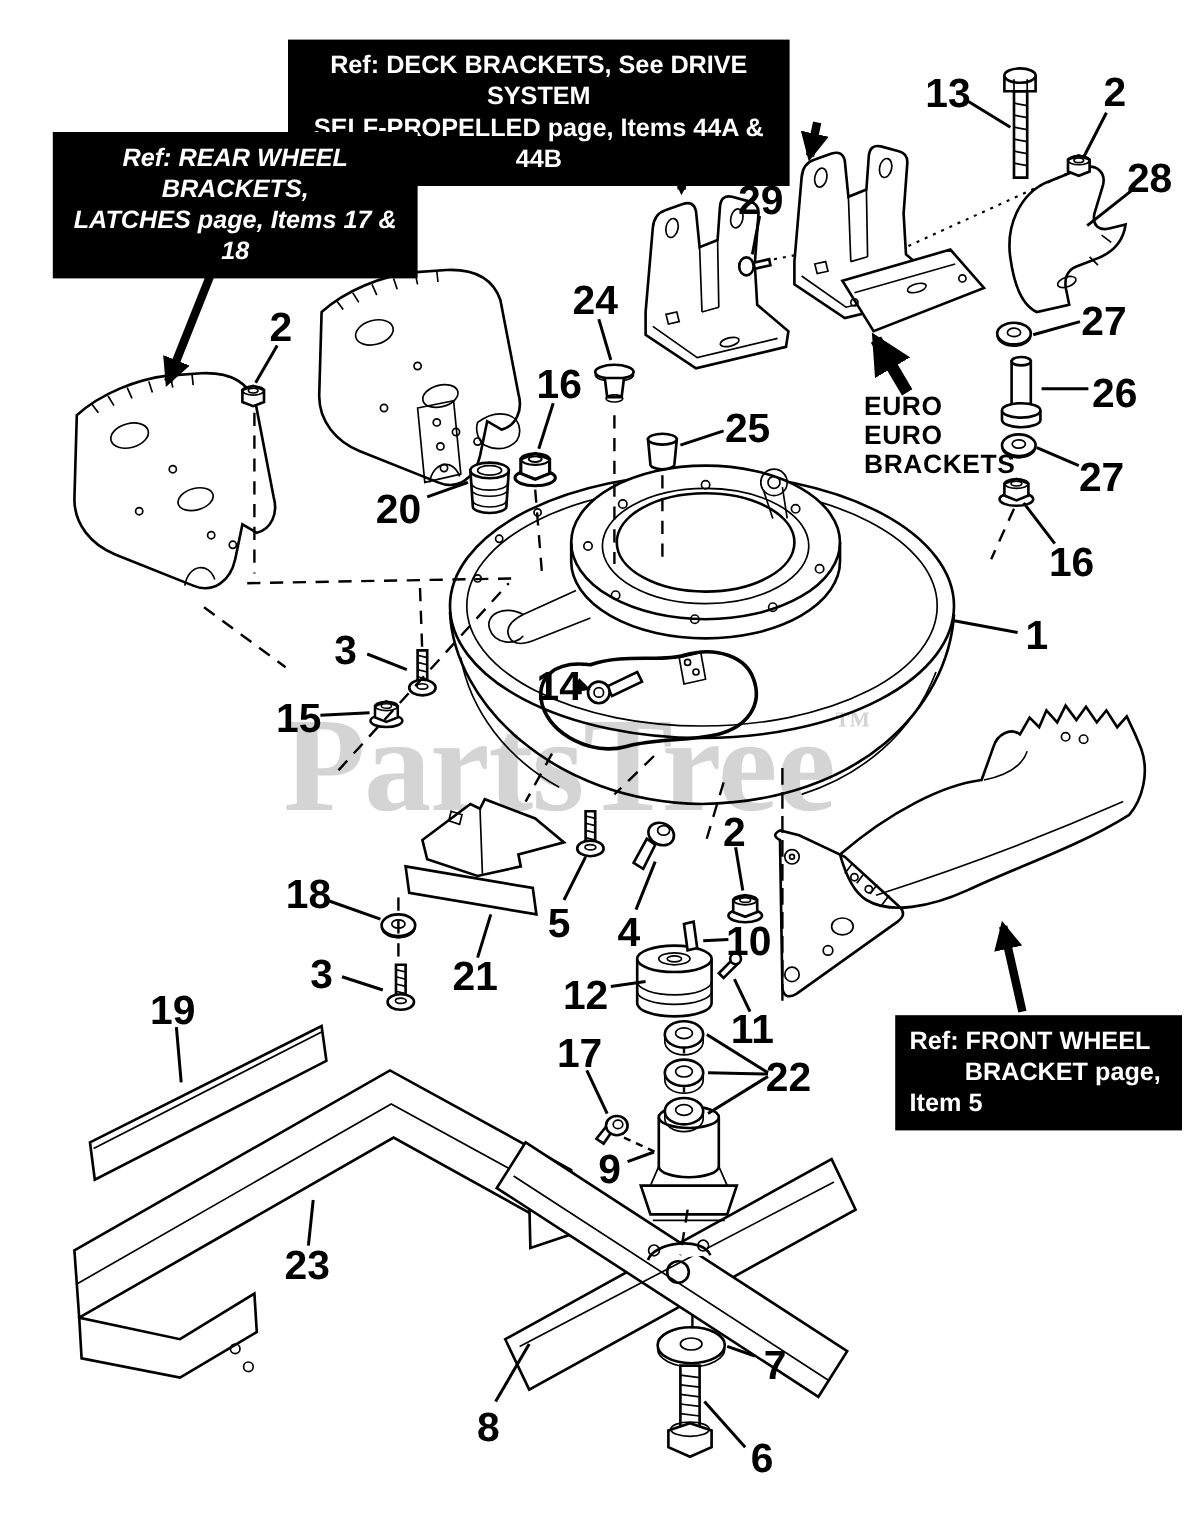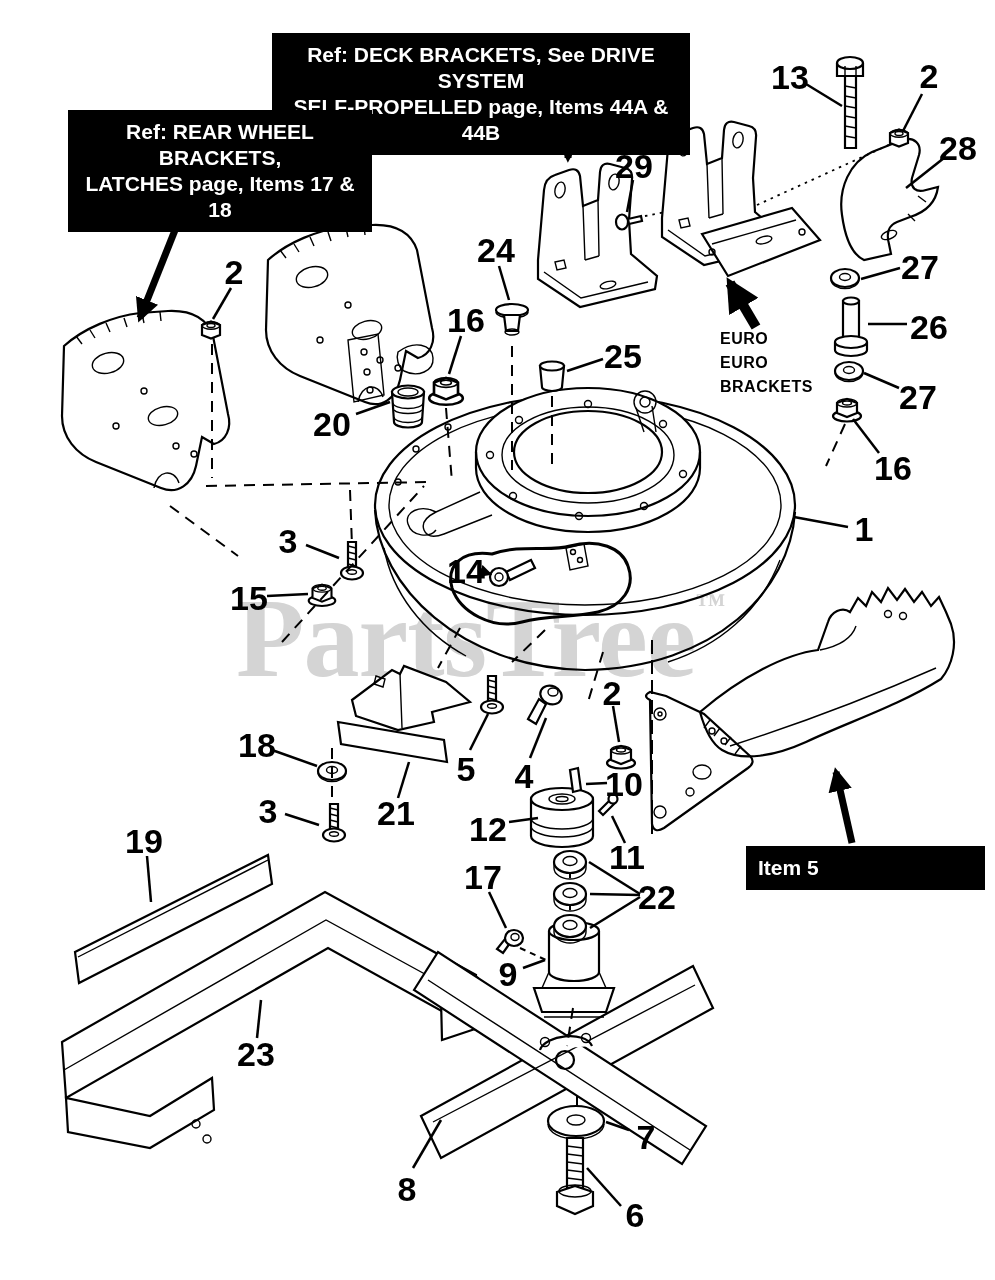--- a/index.html
+++ b/index.html
@@ -13,27 +13,27 @@
     font-size:112px; color:#d4d4d4; letter-spacing:-1px; white-space:nowrap;
     user-select:none;
   }
   .watermark .tm { font-size:30px; vertical-align:62px; letter-spacing:0; }
   svg.art { position:absolute; left:0; top:0; z-index:1; }
   .ref-box {
     position:absolute; z-index:2; background:#000; color:#fff;
     font-weight:bold; font-size:21px; line-height:26px;
     padding:9px 12px; box-sizing:border-box;
   }
-  .box-top   { left:272px; top:33px;  width:418px; text-align:center; }
-  .box-left  { left:68px;  top:110px; width:304px; text-align:center; }
+  .box-top   { left:240px; top:33px;  width:418px; text-align:center; }
+  .box-left  { left:44px;  top:110px; width:304px; text-align:center;font-style:italic; }
   .box-right { left:746px; top:846px; width:239px; text-align:left; }
   .box-right .indent { padding-left:46px; }
   .euro-label {
     position:absolute; left:720px; top:327px; z-index:2;
-    font-weight:bold; font-size:16px; line-height:24px; color:#000;
+    font-weight:bold; font-size:22px; line-height:24px; color:#000;
     letter-spacing:0.5px;
   }
   .callout {
     font-family:"Liberation Sans", sans-serif; font-weight:bold;
     font-size:34px; fill:#000; text-anchor:middle;
   }
   .ln  { stroke:#000; stroke-width:2.2; fill:none; }
   .ln1 { stroke:#000; stroke-width:1.4; fill:none; }
   .lnb { stroke:#000; stroke-width:3;   fill:none; }
   .lead { stroke:#000; stroke-width:2.5; fill:none; }
@@ -440,20 +440,22 @@
     <div>Ref: DECK BRACKETS, See DRIVE SYSTEM</div>
     <div>SELF-PROPELLED page, Items 44A &amp; 44B</div>
   </div>
 
   <div class="ref-box box-left">
     <div>Ref: REAR WHEEL BRACKETS,</div>
     <div>LATCHES page, Items 17 &amp; 18</div>
   </div>
 
   <div class="ref-box box-right">
+    <div>Ref: FRONT WHEEL</div>
+    <div class="indent">BRACKET page,</div>
     <div>Item 5</div>
   </div>
 
   <div class="euro-label">
     <div>EURO</div>
     <div>EURO</div>
     <div>BRACKETS</div>
   </div>
 
 </div>

